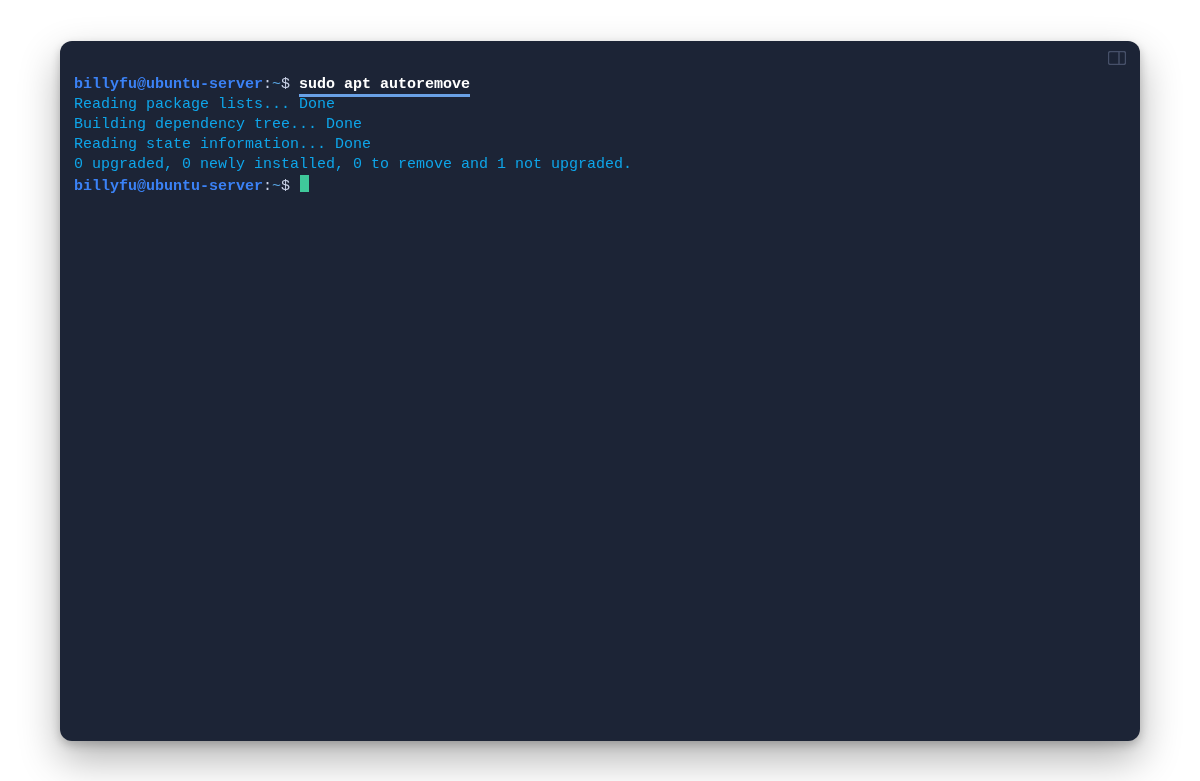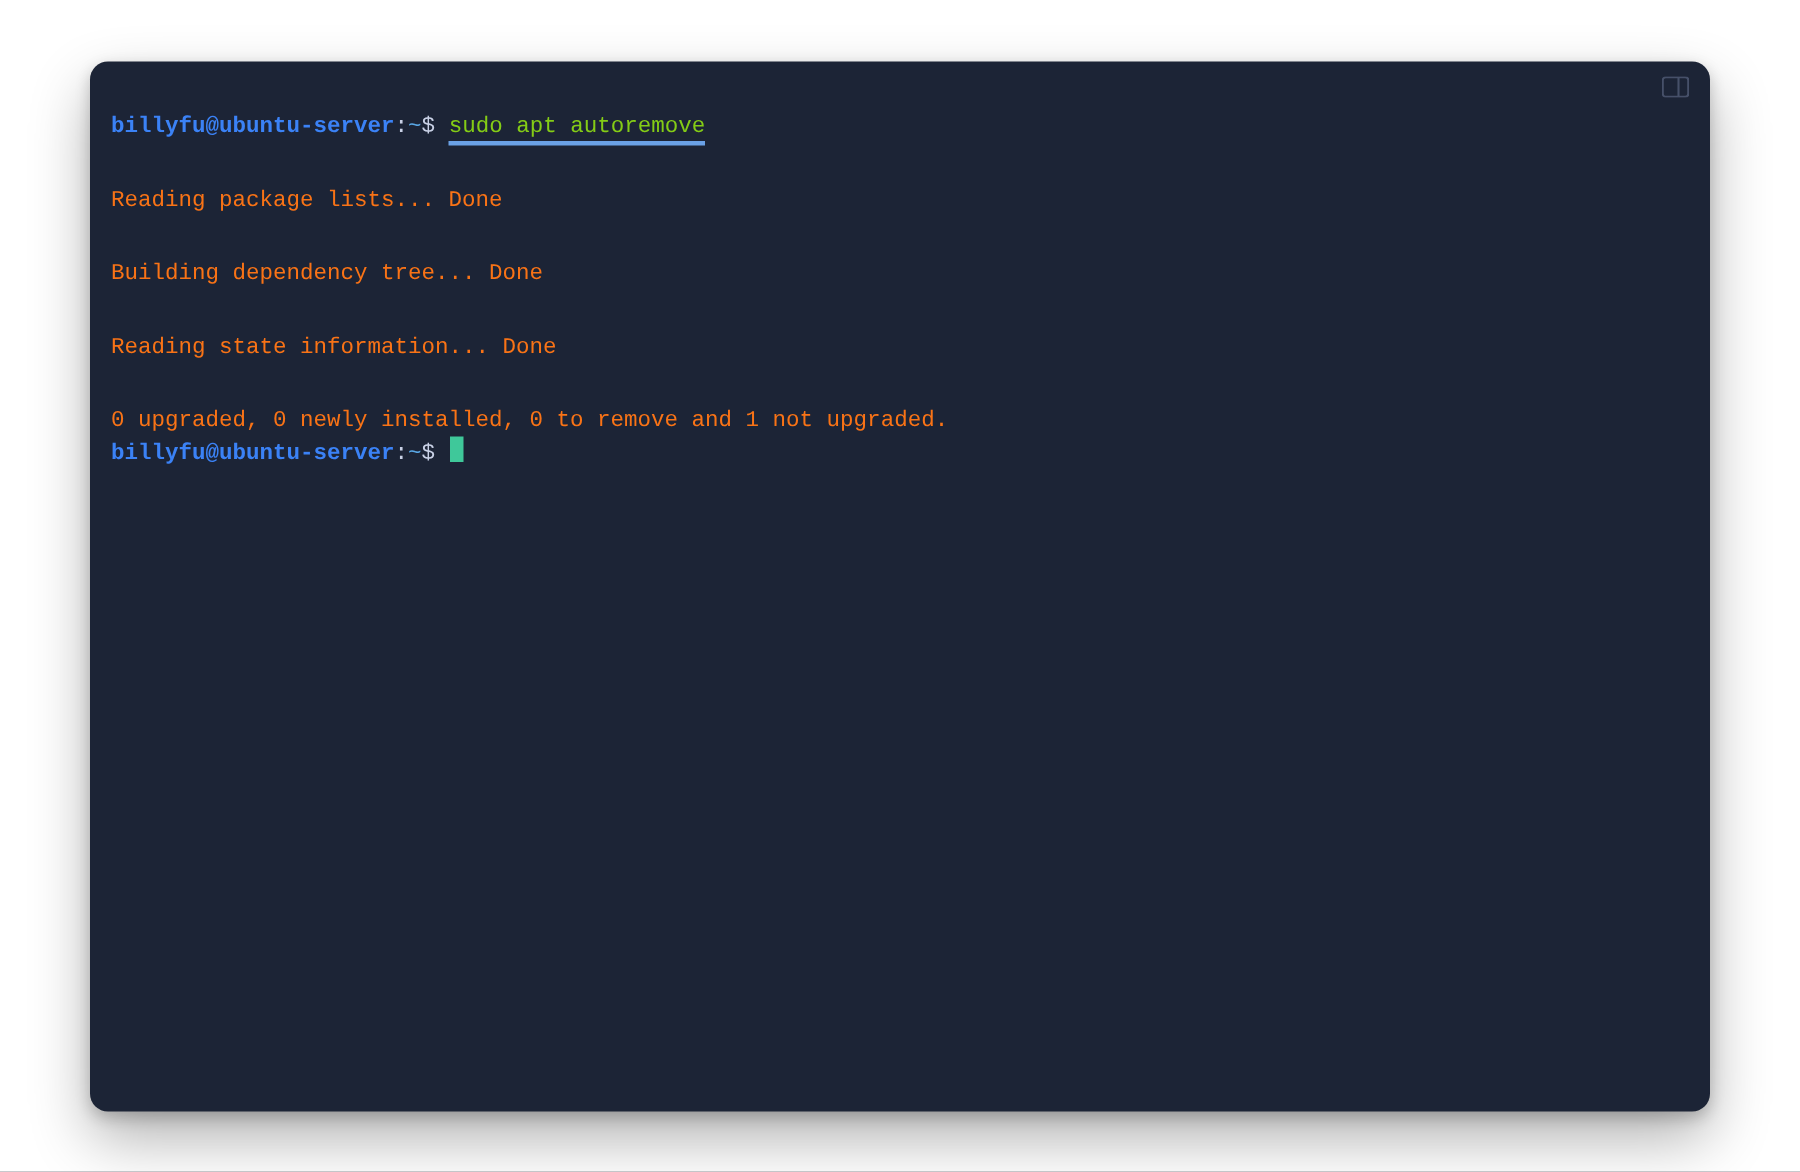--- a/index.html
+++ b/index.html
@@ -46,26 +46,26 @@
     font-size: 15px;
     line-height: 20px;
     color: #8a94b0;
     white-space: pre;
   }
   .line { display:block; }
   .seg-user   { color:#3b82f6; font-weight:600; }
   .seg-colon  { color:#c9d1e6; }
   .seg-path   { color:#5aa8e6; }
   .seg-dollar { color:#c9d1e6; }
-  .seg-cmd    { color:#84cc16; position:relative; }
+  .seg-cmd    { color:#ffffff; position:relative;font-weight:bold; }
   .underline-cmd {
     border-bottom: 3px solid #6aa1e6;
     padding-bottom: 1px;
   }
-  .seg-out    { color:#f97316;margin-top:29px; }
+  .seg-out    { color:#0ea5e9; }
   .cursor {
     display:inline-block;
     width: 9px;
     height: 17px;
     background:#3fc89a;
     vertical-align: -2px;
     margin-left: 1px;
   }
 </style>
 </head>

